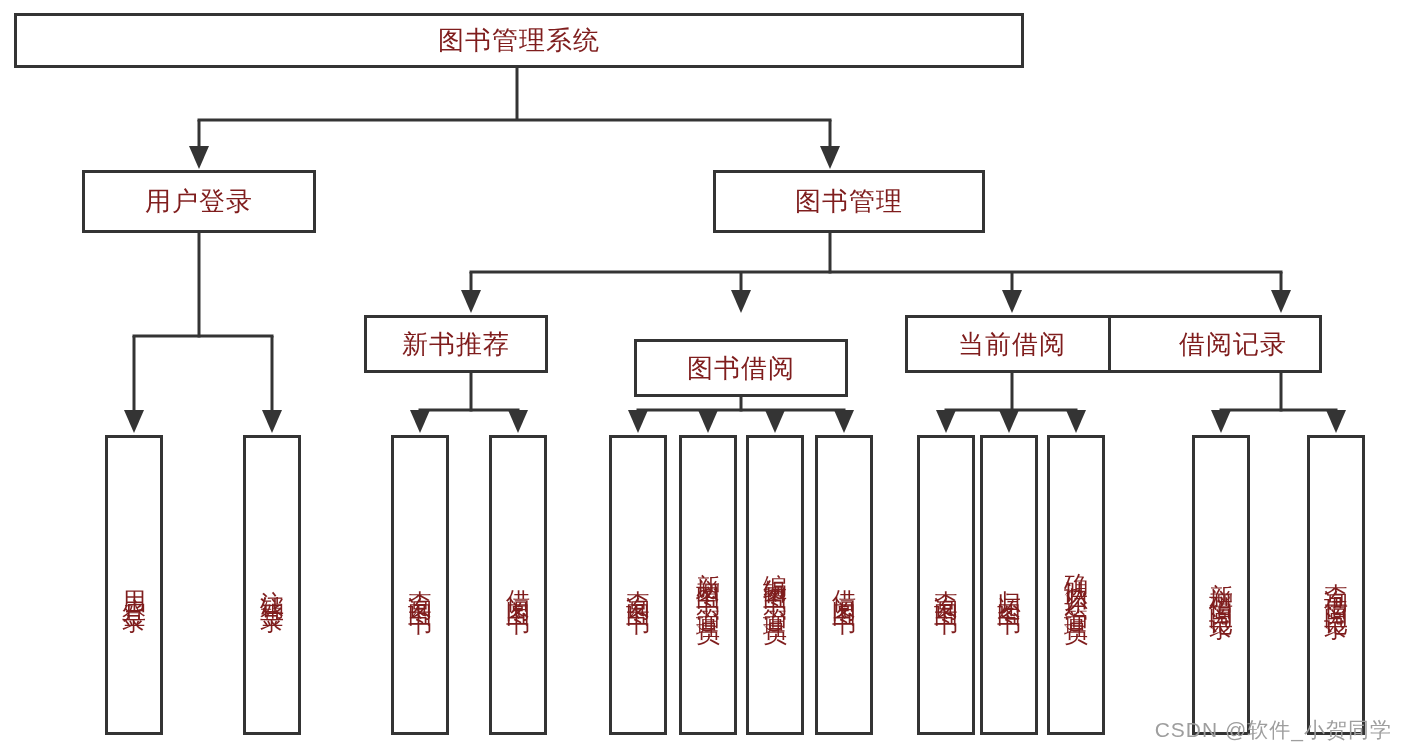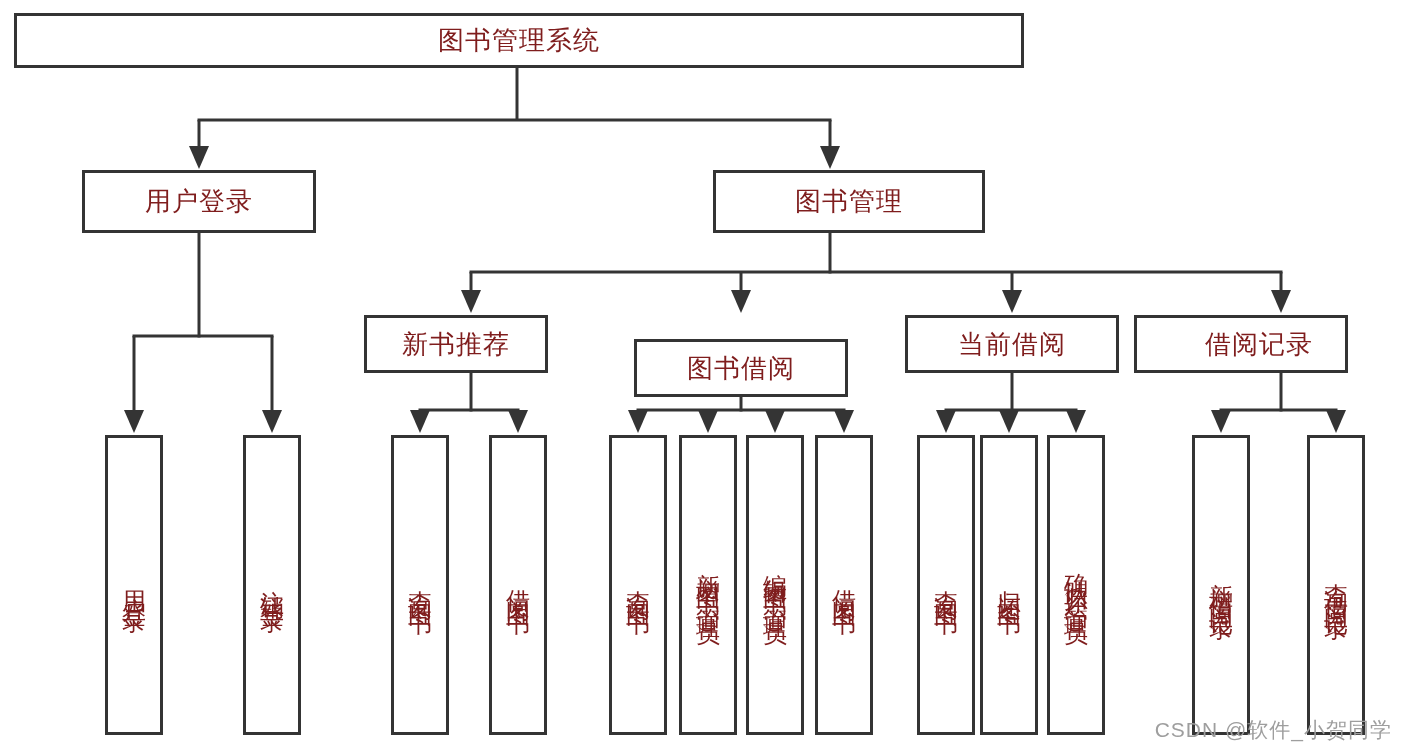--- a/index.html
+++ b/index.html
@@ -39,21 +39,21 @@
   }
   
   .b-root      { left: 14px;   top: 13px;  width: 1010px; height: 55px; }
   
   .b-login     { left: 82px;   top: 170px; width: 234px;  height: 63px; }
   .b-mgmt      { left: 713px;  top: 170px; width: 272px;  height: 63px; }
   
   .b-l3-1      { left: 364px;  top: 315px; width: 184px;  height: 58px; }
   .b-l3-2      { left: 634px;  top: 315px; width: 214px;  height: 58px; margin-top: 24px; }
   .b-l3-3      { left: 905px;  top: 315px; width: 214px;  height: 58px; }
-  .b-l3-4      { left: 1134px; top: 315px; width: 214px;  height: 58px; padding-left: 36px; }
+  .b-l3-4      { left: 1108px; top: 315px; width: 214px;  height: 58px; padding-left: 36px; }
   
   .leaf        { top: 435px; width: 58px; height: 300px; }
   .lf-1-1 { left: 105px;  }
   .lf-1-2 { left: 243px;  }
   .lf-2-1 { left: 391px;  }
   .lf-2-2 { left: 489px;  }
   .lf-3-1 { left: 609px;  }
   .lf-3-2 { left: 679px;  }
   .lf-3-3 { left: 746px;  }
   .lf-3-4 { left: 815px;  }

